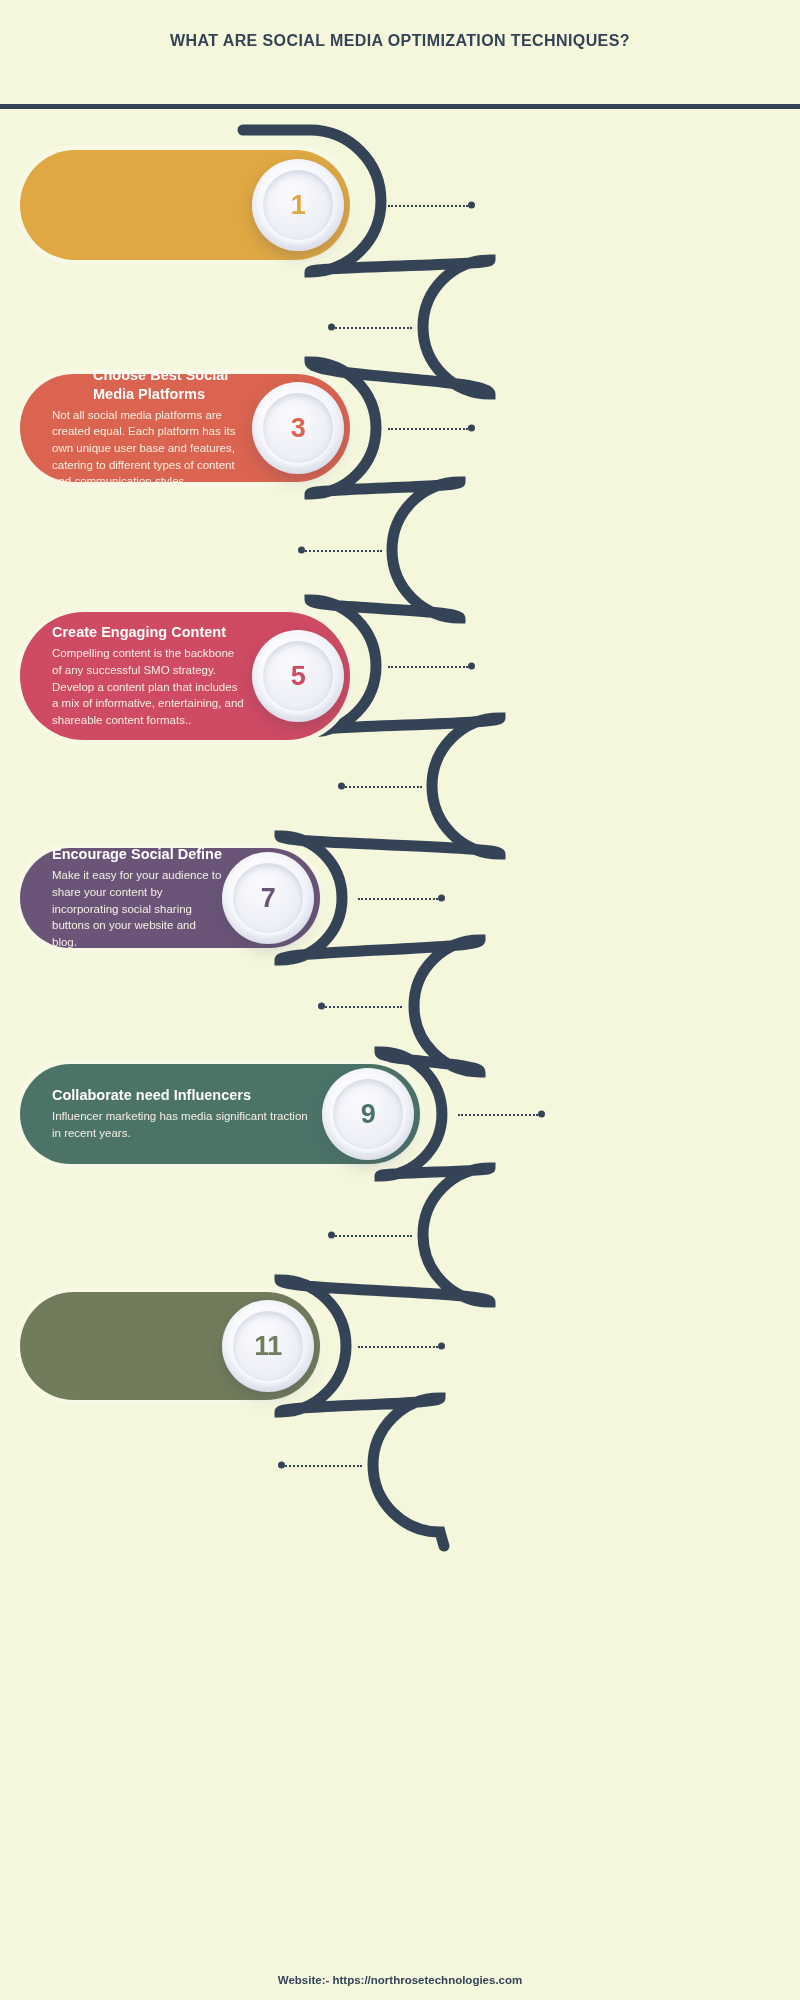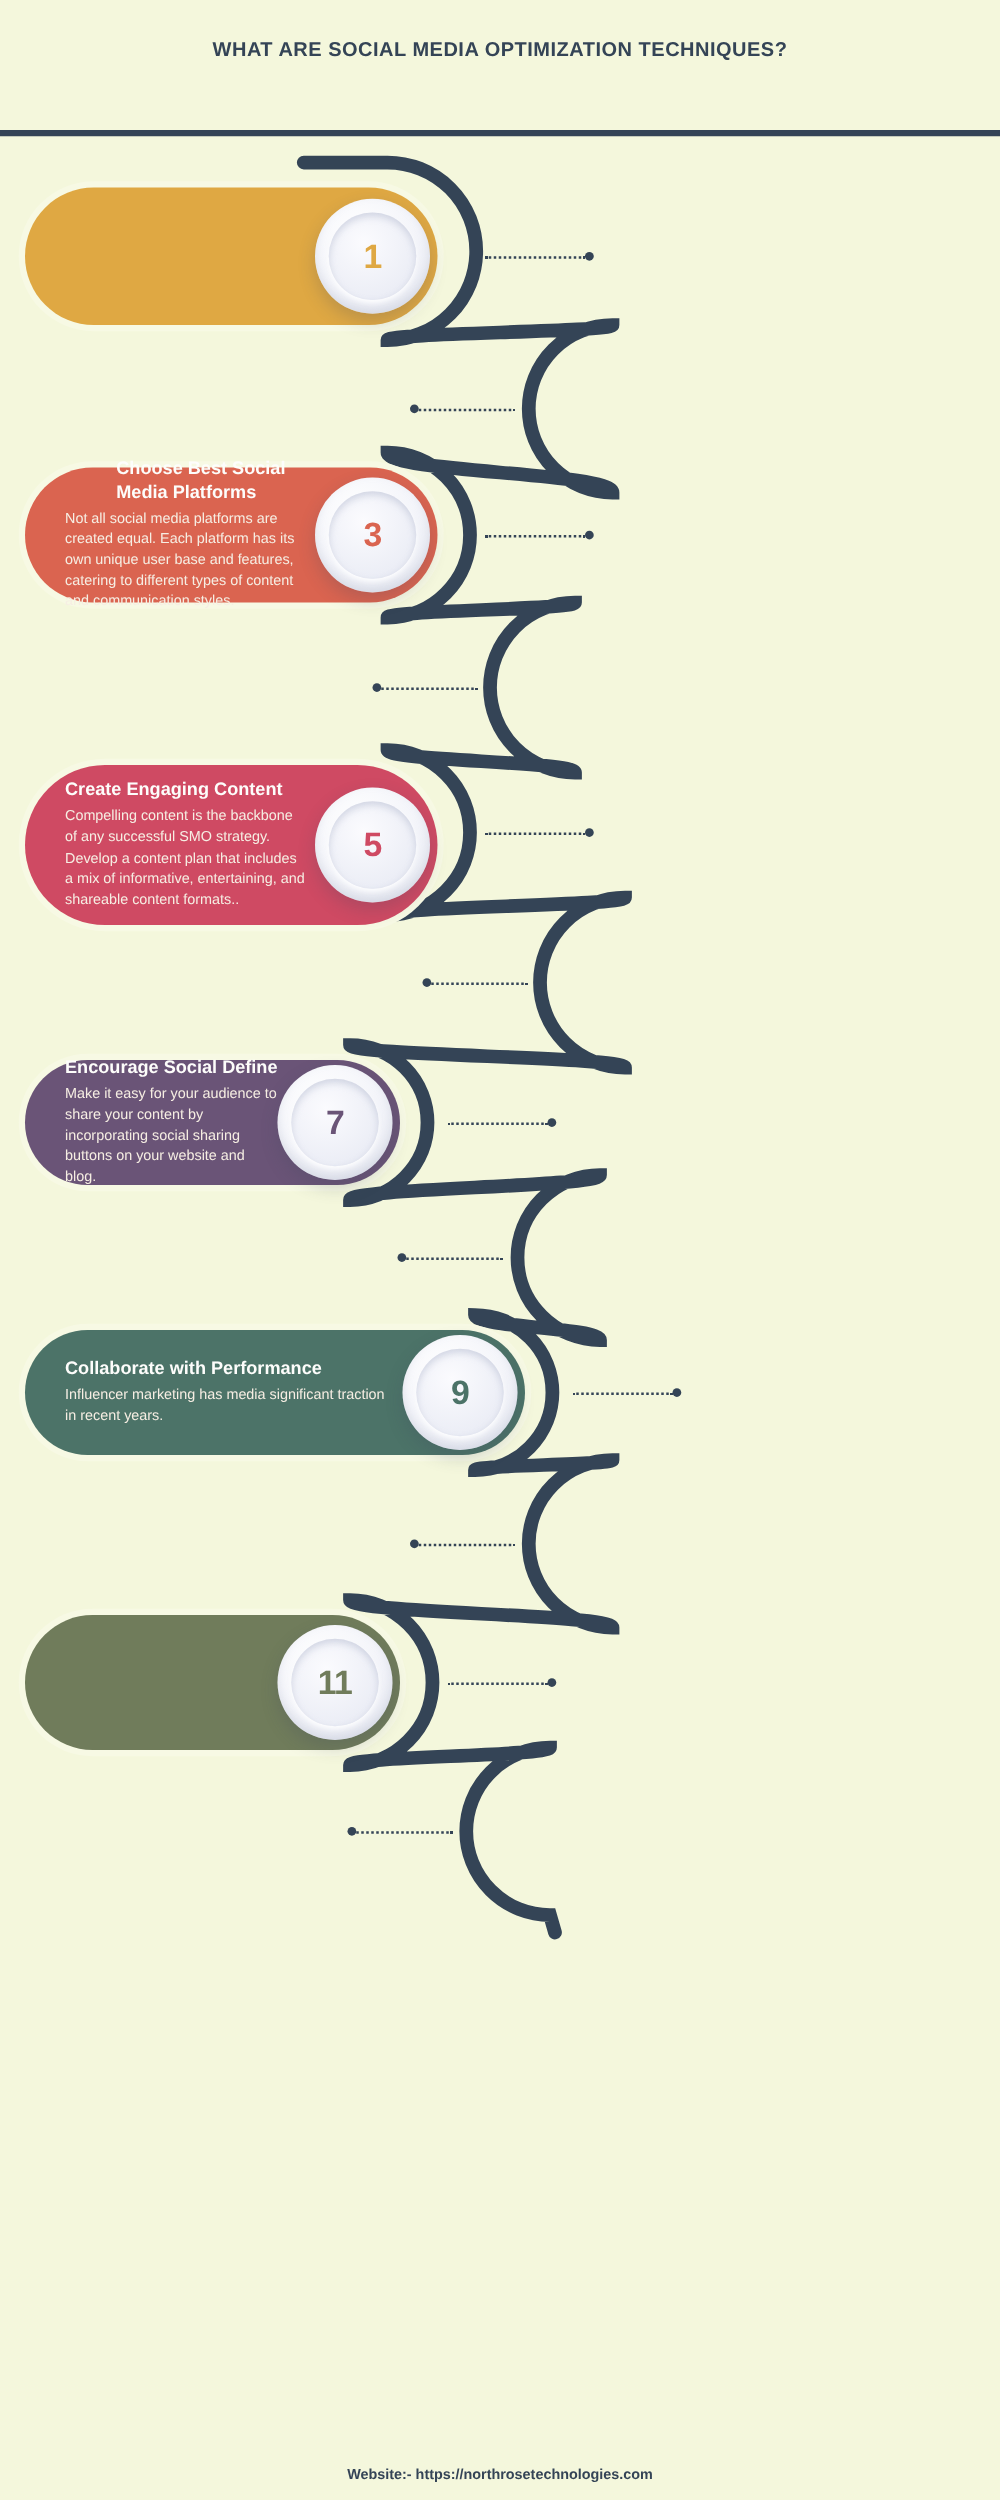--- a/index.html
+++ b/index.html
@@ -156,21 +156,21 @@
           </div>
         </div>
         <div class="dots" style="left: 358px; width: 80px; top: 786px;"></div>
         <div class="dot-end" style="left: 438px; top: 786px;"></div>
         <div class="step" style="top: 840px;"></div>
         <div class="dots" style="left: 322px; width: 80px; top: 894px;"></div>
         <div class="dot-end" style="left: 318px; top: 894px;"></div>
         <div class="step" style="top: 952px;">
           <div class="pill left" style="width: 400px; height: 100px; background: rgb(76, 115, 104);">
             <div class="pill-text">
-              <div class="step-title">Collaborate with Performance</div>
+              <div class="step-title">Collaborate need Influencers</div>
               <div class="step-desc">Influencer marketing has media significant traction in recent years.</div>
             </div>
             <div class="badge">
               <span class="badge-num" style="color: rgb(76, 115, 104);">9</span>
             </div>
           </div>
         </div>
         <div class="dots" style="left: 458px; width: 80px; top: 1002px;"></div>
         <div class="dot-end" style="left: 538px; top: 1002px;"></div>
         <div class="step" style="top: 1068px;"></div>

